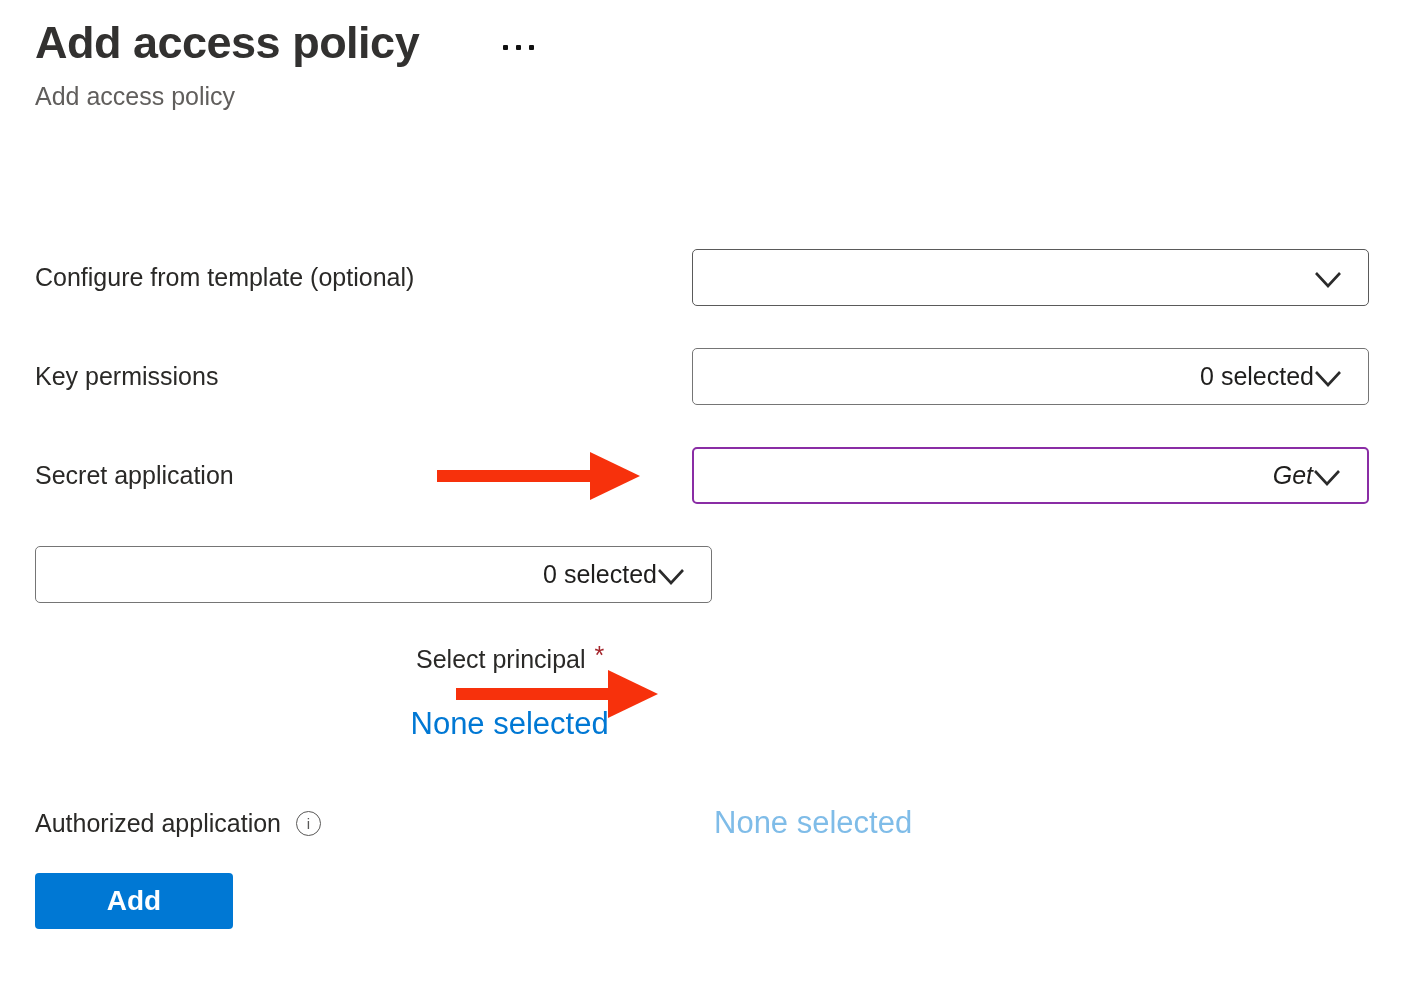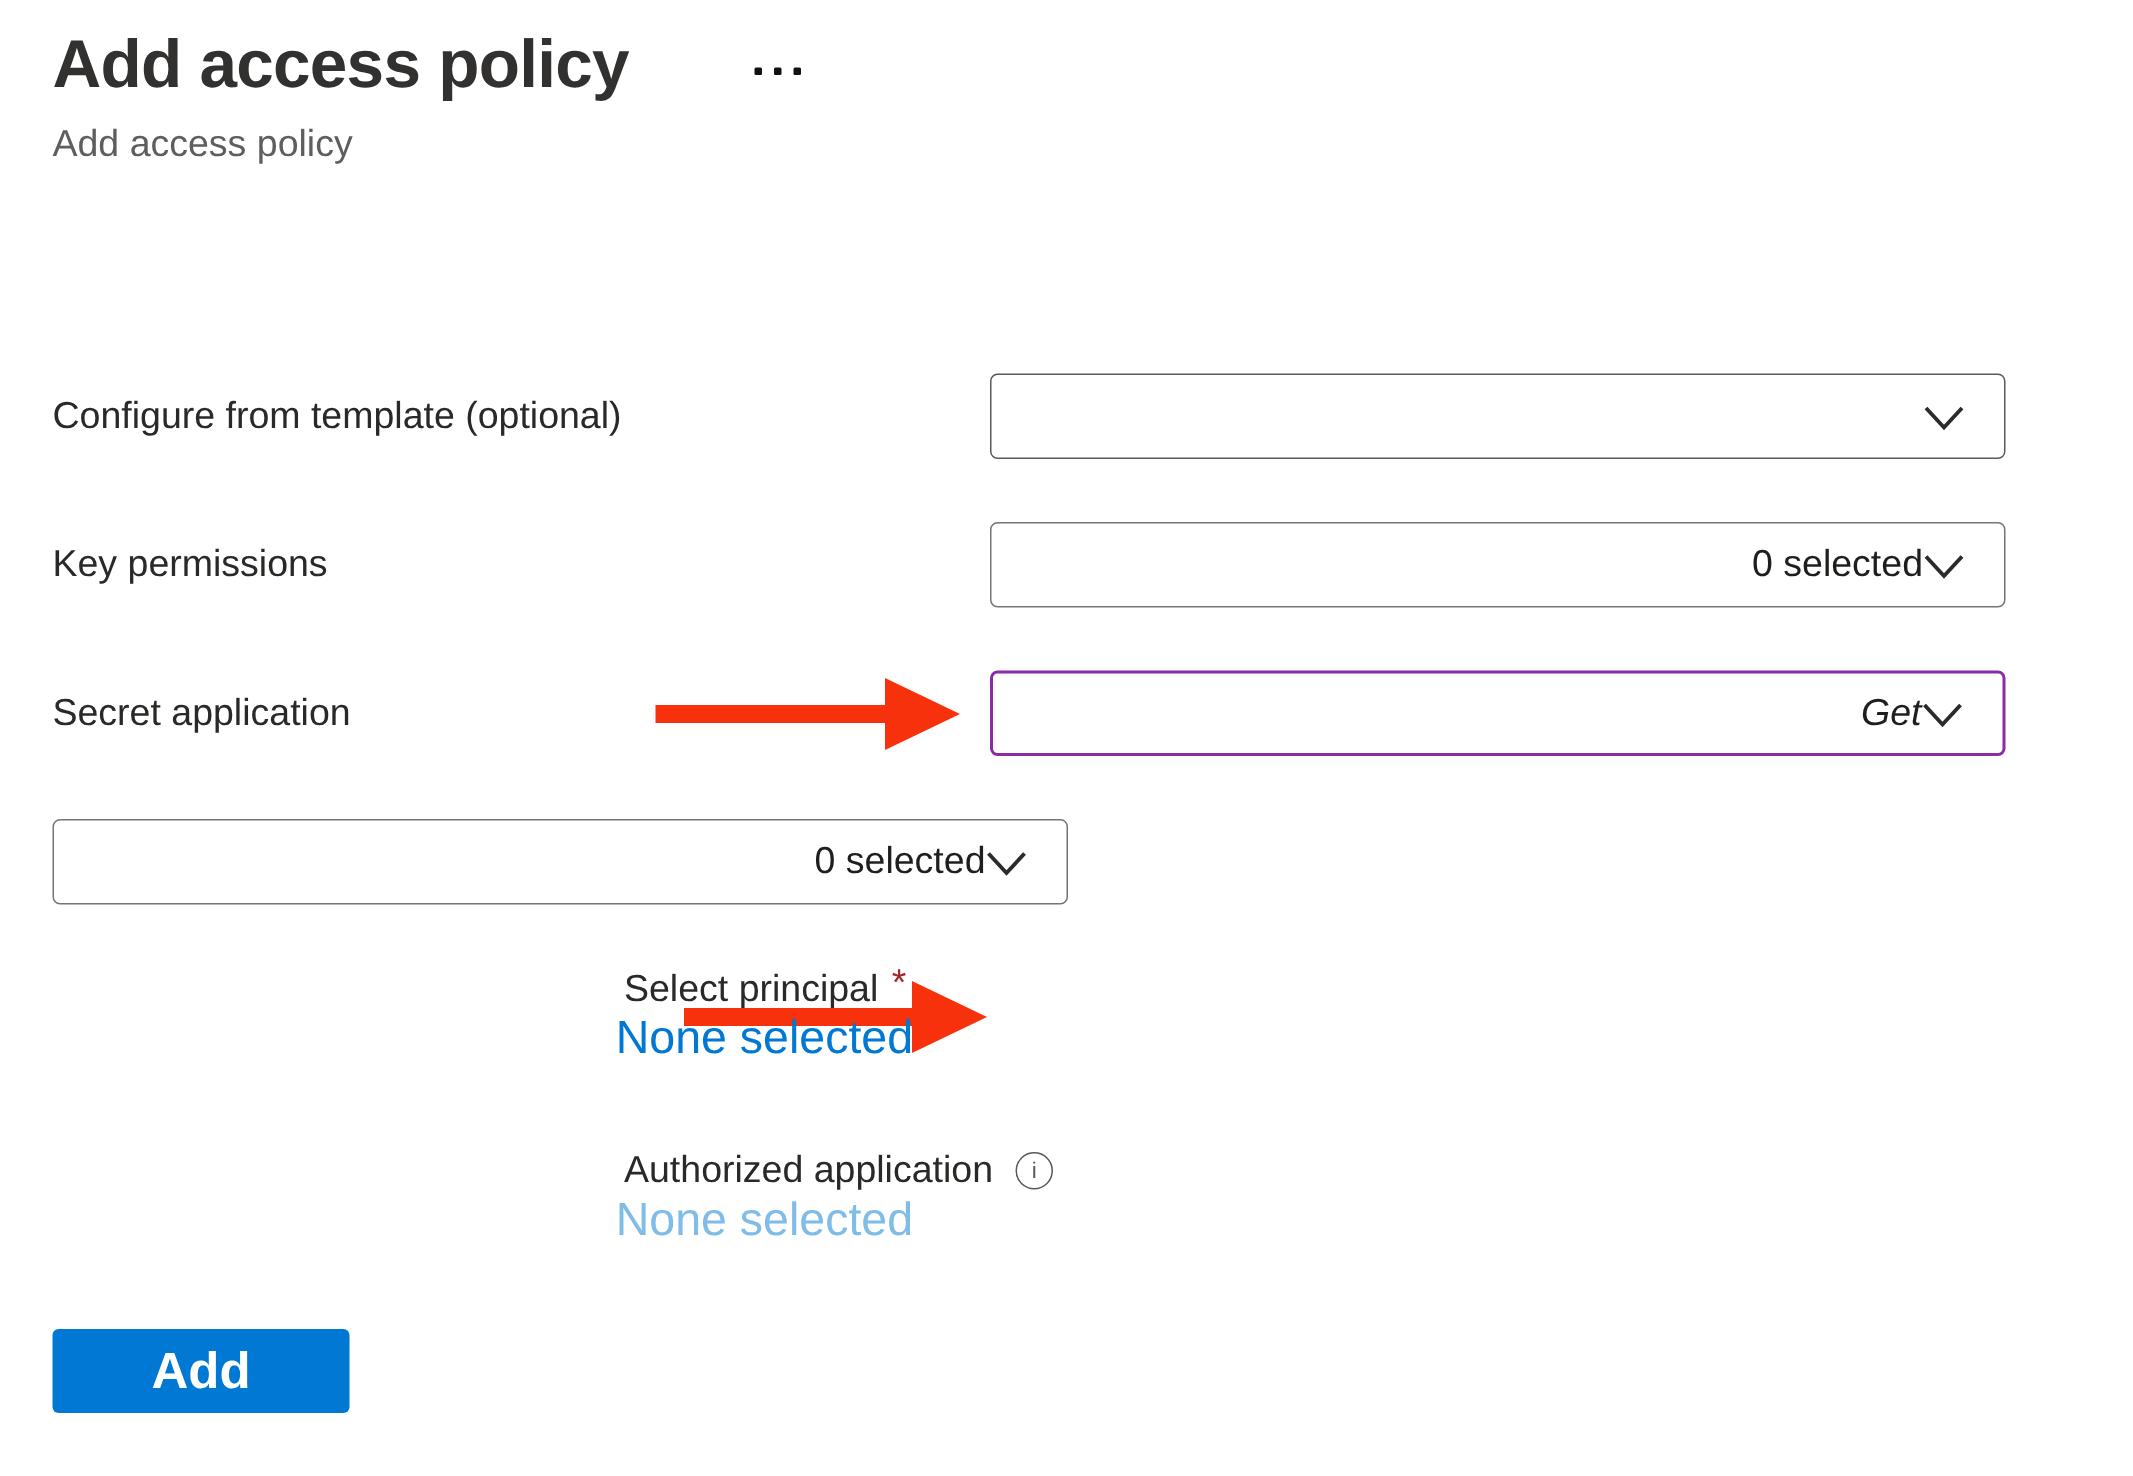--- a/index.html
+++ b/index.html
@@ -49,20 +49,21 @@
     font-size: 25px;
     color: #605e5c;
   }
 
   
   .form { margin-top: 138px; }
   .form-row {
     position: relative;
     display: flex;
     align-items: center;
+    gap: 32px;
   }
   .form-row.boxed { margin-bottom: 42px; }
   .label-cell {
     width: 625px;
     flex: none;
     display: flex;
     align-items: center;
     font-size: 25px;
     color: #2a2927;
   }
@@ -137,34 +138,34 @@
     display: inline-flex;
     align-items: center;
     justify-content: center;
     font-size: 15px;
     color: #595857;
     margin-left: 15px;
     flex: none;
     cursor: pointer;
   }
   .row-principal { margin-top: 13px; min-height: 50px; flex-direction: column; }
-  .row-authorized { margin-top: 56px; min-height: 50px; flex-direction: column; }
+  .row-authorized { margin-top: 56px; min-height: 50px; }
 
   
   .add-btn {
     display: flex;
     align-items: center;
     justify-content: center;
-    margin-top: 55px;
+    margin-top: 25px;
     width: 198px;
     height: 56px;
     background: var(--accent-blue);
     color: #ffffff;
     font-family: "Liberation Sans", sans-serif;
-    font-size: 34px;
+    font-size: 28px;
     font-weight: 700;
     border: none;
     border-radius: 4px;
     cursor: pointer;
   }
 </style>
 </head>
 <body>
 
 <div class="page">

